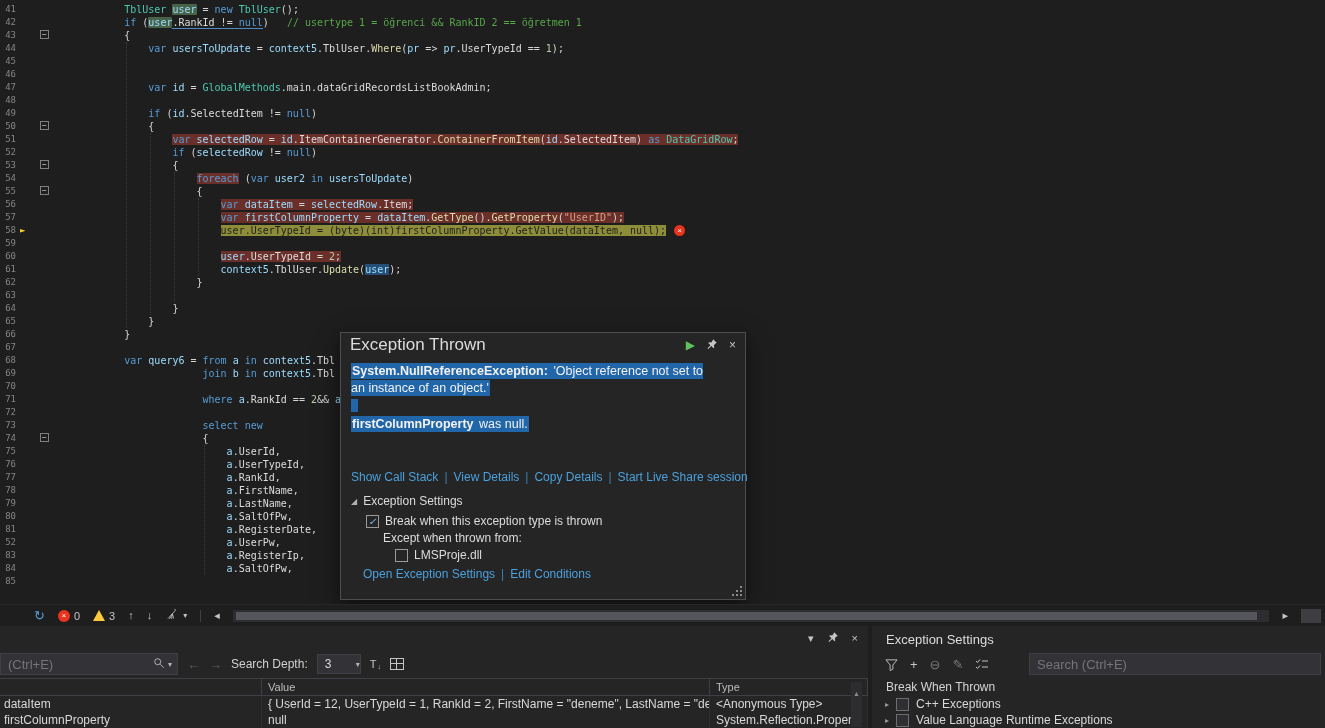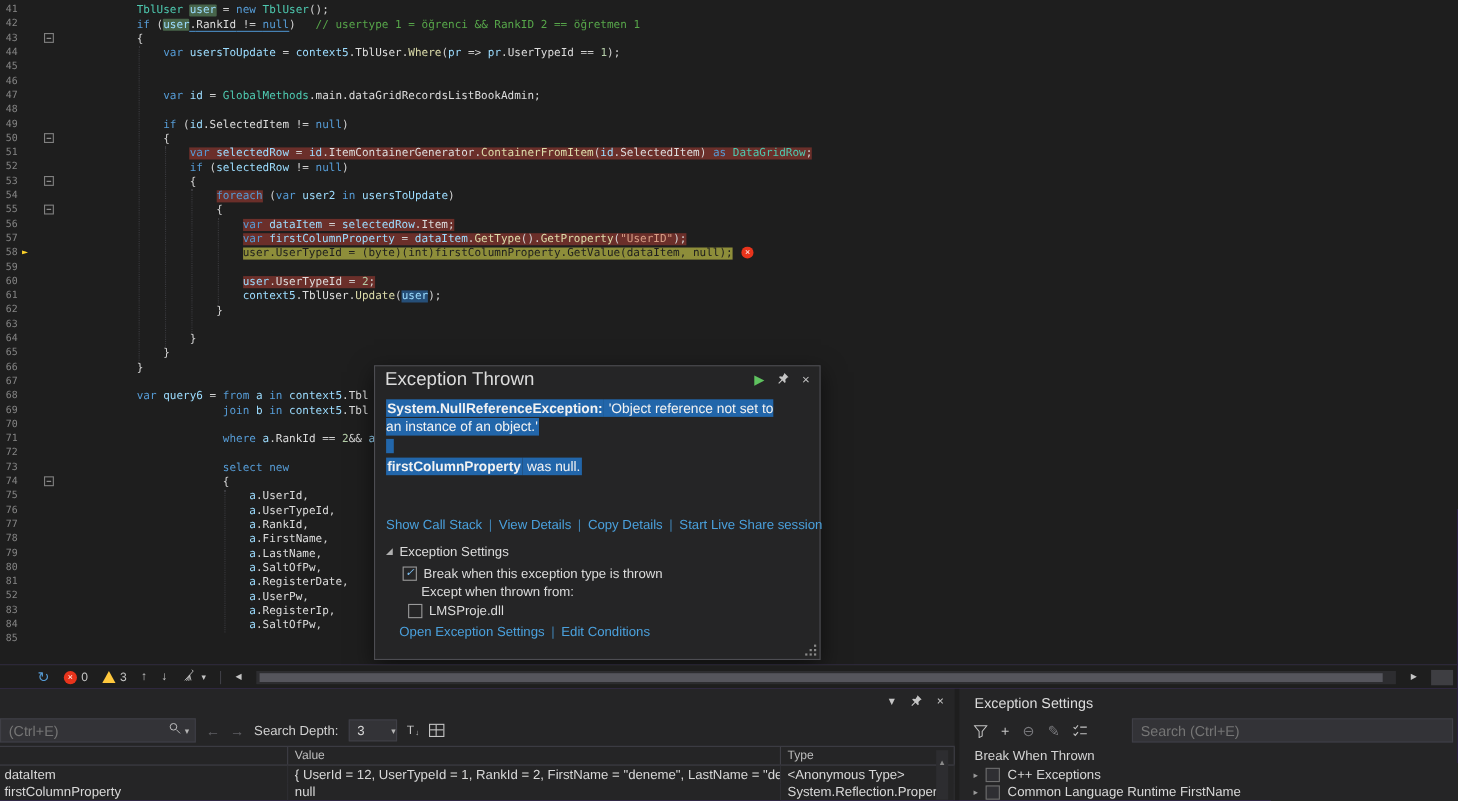--- a/index.html
+++ b/index.html
@@ -42,21 +42,21 @@
   .bold{font-weight:bold;}
   .p-msg{width:362px;line-height:17px;}
   .selstub{width:7px;height:13px;background:#2266aa;margin-top:2px;}
   .detail{margin-top:4px;}
   .p-links{margin-top:37px;font-size:12px;white-space:nowrap;}
   .plink{color:#4aa0dc;cursor:pointer;}
   .lsep{color:#3e7fae;margin:0 6px;}
   .p-sect{margin-top:10px;font-size:12px;color:#dcdcdc;}
   .expander{font-size:8px;color:#b0b0b0;margin-right:6px;vertical-align:1px;}
   .p-cb{margin:6px 0 0 15px;display:flex;align-items:center;gap:6px;font-size:12px;}
-  .p-cb.mod{margin-left:20px;margin-top:3px;}
+  .p-cb.mod{margin-left:44px;margin-top:3px;}
   .p-except{margin:3px 0 0 32px;font-size:12px;}
   .cbbox{flex:none;width:13px;height:13px;border:1px solid #9a9a9a;background:#252526;
          display:flex;align-items:center;justify-content:center;font-size:10px;color:#7cc0f4;}
   .p-links.footer{margin-top:5px;margin-left:12px;}
   .grip{position:absolute;right:3px;bottom:3px;width:12px;height:12px;}
   .grip i{position:absolute;width:2px;height:2px;background:#8a8a8a;}
   .grip i:nth-child(1){right:0;bottom:0}.grip i:nth-child(2){right:4px;bottom:0}.grip i:nth-child(3){right:8px;bottom:0}
   .grip i:nth-child(4){right:0;bottom:4px}.grip i:nth-child(5){right:4px;bottom:4px}.grip i:nth-child(6){right:0;bottom:8px}
 
   
@@ -337,18 +337,18 @@
       <div class="xhead">Break When Thrown</div>
       <div class="xrows">
           <div class="xrow">
             <span class="chev">▸</span>
             <span class="xcb"></span>
             <span class="xlabel">C++ Exceptions</span>
           </div>
           <div class="xrow">
             <span class="chev">▸</span>
             <span class="xcb"></span>
-            <span class="xlabel">Common Language Runtime FirstName</span>
+            <span class="xlabel">Value Language Runtime Exceptions</span>
           </div>
         </div>
     </div>
   </div>
 </div>
 
 </body></html>

